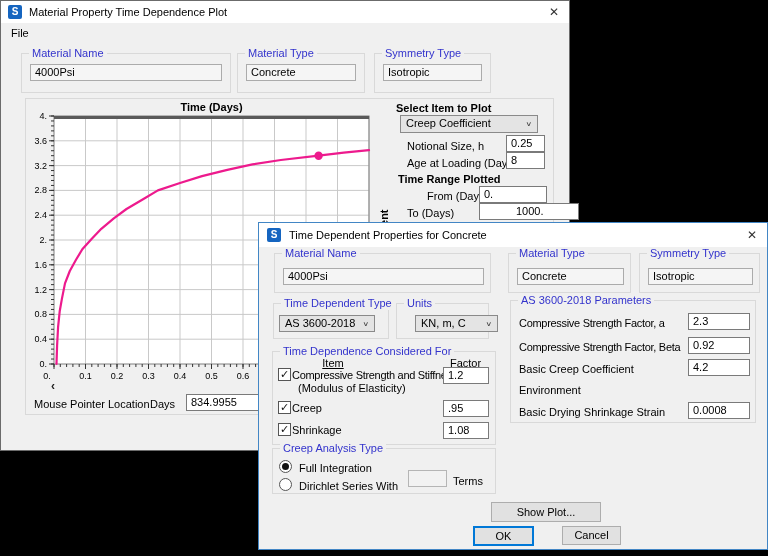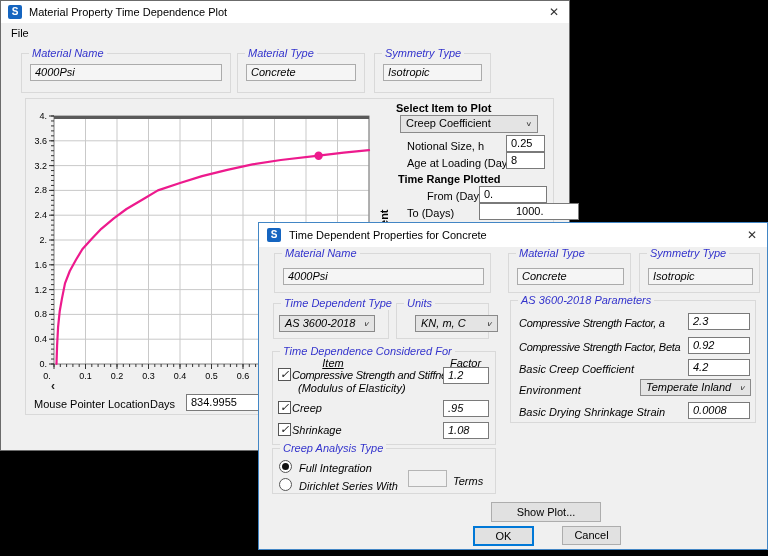--- a/index.html
+++ b/index.html
@@ -6,21 +6,21 @@
   body{width:768px;height:556px;position:relative;overflow:hidden;background:#000;
        font-family:"Liberation Sans", sans-serif;font-size:11px;color:#000;}
   .window{position:absolute;background:#f0f0f0;}
   .titlebar{position:absolute;left:0;top:0;right:0;background:#ffffff;}
   .titlebar .ttext{position:absolute;left:28px;top:0;white-space:nowrap;}
   .app-icon{position:absolute;width:14px;height:14px;background:#1565c0;color:#fff;
             font-weight:bold;font-size:10px;line-height:14px;text-align:center;border-radius:2px;}
   .close-btn{position:absolute;top:0;right:0;width:30px;text-align:center;color:#333;font-size:12px;cursor:default;}
   .menubar{position:absolute;left:0;right:0;background:#f0f0f0;}
   .menu-item{position:absolute;left:10px;top:4px;font-weight:bold;}
-  .group{position:absolute;border:1px solid #d9d9d9;font-style:italic;}
+  .group{position:absolute;border:1px solid #d9d9d9;}
   .glabel{position:absolute;top:-7px;left:7px;background:#f0f0f0;padding:0 3px;
           color:#3333cc;line-height:13px;white-space:nowrap;}
   .tbox{position:absolute;background:#f5f5f5;border:1px solid #ababab;line-height:15px;
         padding-left:4px;white-space:nowrap;overflow:hidden;}
   .wbox{background:#fff;border:1px solid #7a7a7a;}
   .dbox{background:#f2f2f2;border:1px solid #b5b5b5;}
   .combo{position:absolute;background:#e4e4e4;border:1px solid #8a8a8a;line-height:15px;
          padding-left:5px;white-space:nowrap;overflow:hidden;}
   .combo .chev{position:absolute;right:5px;top:1px;font-size:9px;color:#444;transform:scaleY(.72);}
   .lbl{position:absolute;line-height:12px;white-space:nowrap;}
@@ -62,20 +62,21 @@
     <span class="glabel">Material Type</span>
     <div class="tbox" style="left:8px;top:10px;width:104px;height:15px;">Concrete</div>
   </div>
   <div class="group" style="left:373px;top:52px;width:115px;height:38px;">
     <span class="glabel">Symmetry Type</span>
     <div class="tbox" style="left:8px;top:10px;width:93px;height:15px;">Isotropic</div>
   </div>
 
   <div class="group" style="left:24px;top:97px;width:527px;height:315px;"></div>
 
+  <div class="lbl bold center" style="left:53px;top:100px;width:315px;">Time  (Days)</div>
 
   <svg style="left:24px;top:96px;" width="365" height="304" xmlns="http://www.w3.org/2000/svg">
       <rect x="29" y="19" width="315" height="248" fill="#ffffff"></rect>
       <line x1="60.5" y1="19" x2="60.5" y2="267" stroke="#c9c9c9" stroke-width="1"></line>
       <line x1="92" y1="19" x2="92" y2="267" stroke="#c9c9c9" stroke-width="1"></line>
       <line x1="123.5" y1="19" x2="123.5" y2="267" stroke="#c9c9c9" stroke-width="1"></line>
       <line x1="155" y1="19" x2="155" y2="267" stroke="#c9c9c9" stroke-width="1"></line>
       <line x1="186.5" y1="19" x2="186.5" y2="267" stroke="#c9c9c9" stroke-width="1"></line>
       <line x1="218" y1="19" x2="218" y2="267" stroke="#c9c9c9" stroke-width="1"></line>
       <line x1="249.5" y1="19" x2="249.5" y2="267" stroke="#c9c9c9" stroke-width="1"></line>
@@ -339,24 +340,20 @@
     <div class="lbl tight" style="left:8px;top:16px;">Compressive Strength Factor, a</div>
     <div class="tbox wbox" style="left:177px;top:12px;width:56px;height:15px;">2.3</div>
 
     <div class="lbl tight" style="left:8px;top:40px;">Compressive Strength Factor, Beta</div>
     <div class="tbox wbox" style="left:177px;top:36px;width:56px;height:15px;">0.92</div>
 
     <div class="lbl" style="left:8px;top:62px;">Basic Creep Coefficient</div>
     <div class="tbox wbox" style="left:177px;top:58px;width:56px;height:15px;">4.2</div>
 
     <div class="lbl" style="left:8px;top:83px;">Environment</div>
-    <div class="combo" style="left:129px;top:78px;width:104px;height:15px;">
-      <span>Temperate Inland</span>
-      <span class="chev">∨</span>
-    </div>
 
     <div class="lbl" style="left:8px;top:105px;">Basic Drying Shrinkage Strain</div>
     <div class="tbox wbox" style="left:177px;top:101px;width:56px;height:15px;">0.0008</div>
   </div>
 
   <div class="btn" style="left:232px;top:279px;width:108px;height:18px;line-height:18px;">Show Plot...</div>
   <div class="btn focus" style="left:214px;top:303px;width:57px;height:16px;line-height:16px;">OK</div>
   <div class="btn" style="left:303px;top:303px;width:57px;height:17px;line-height:17px;">Cancel</div>
 </div>
 

